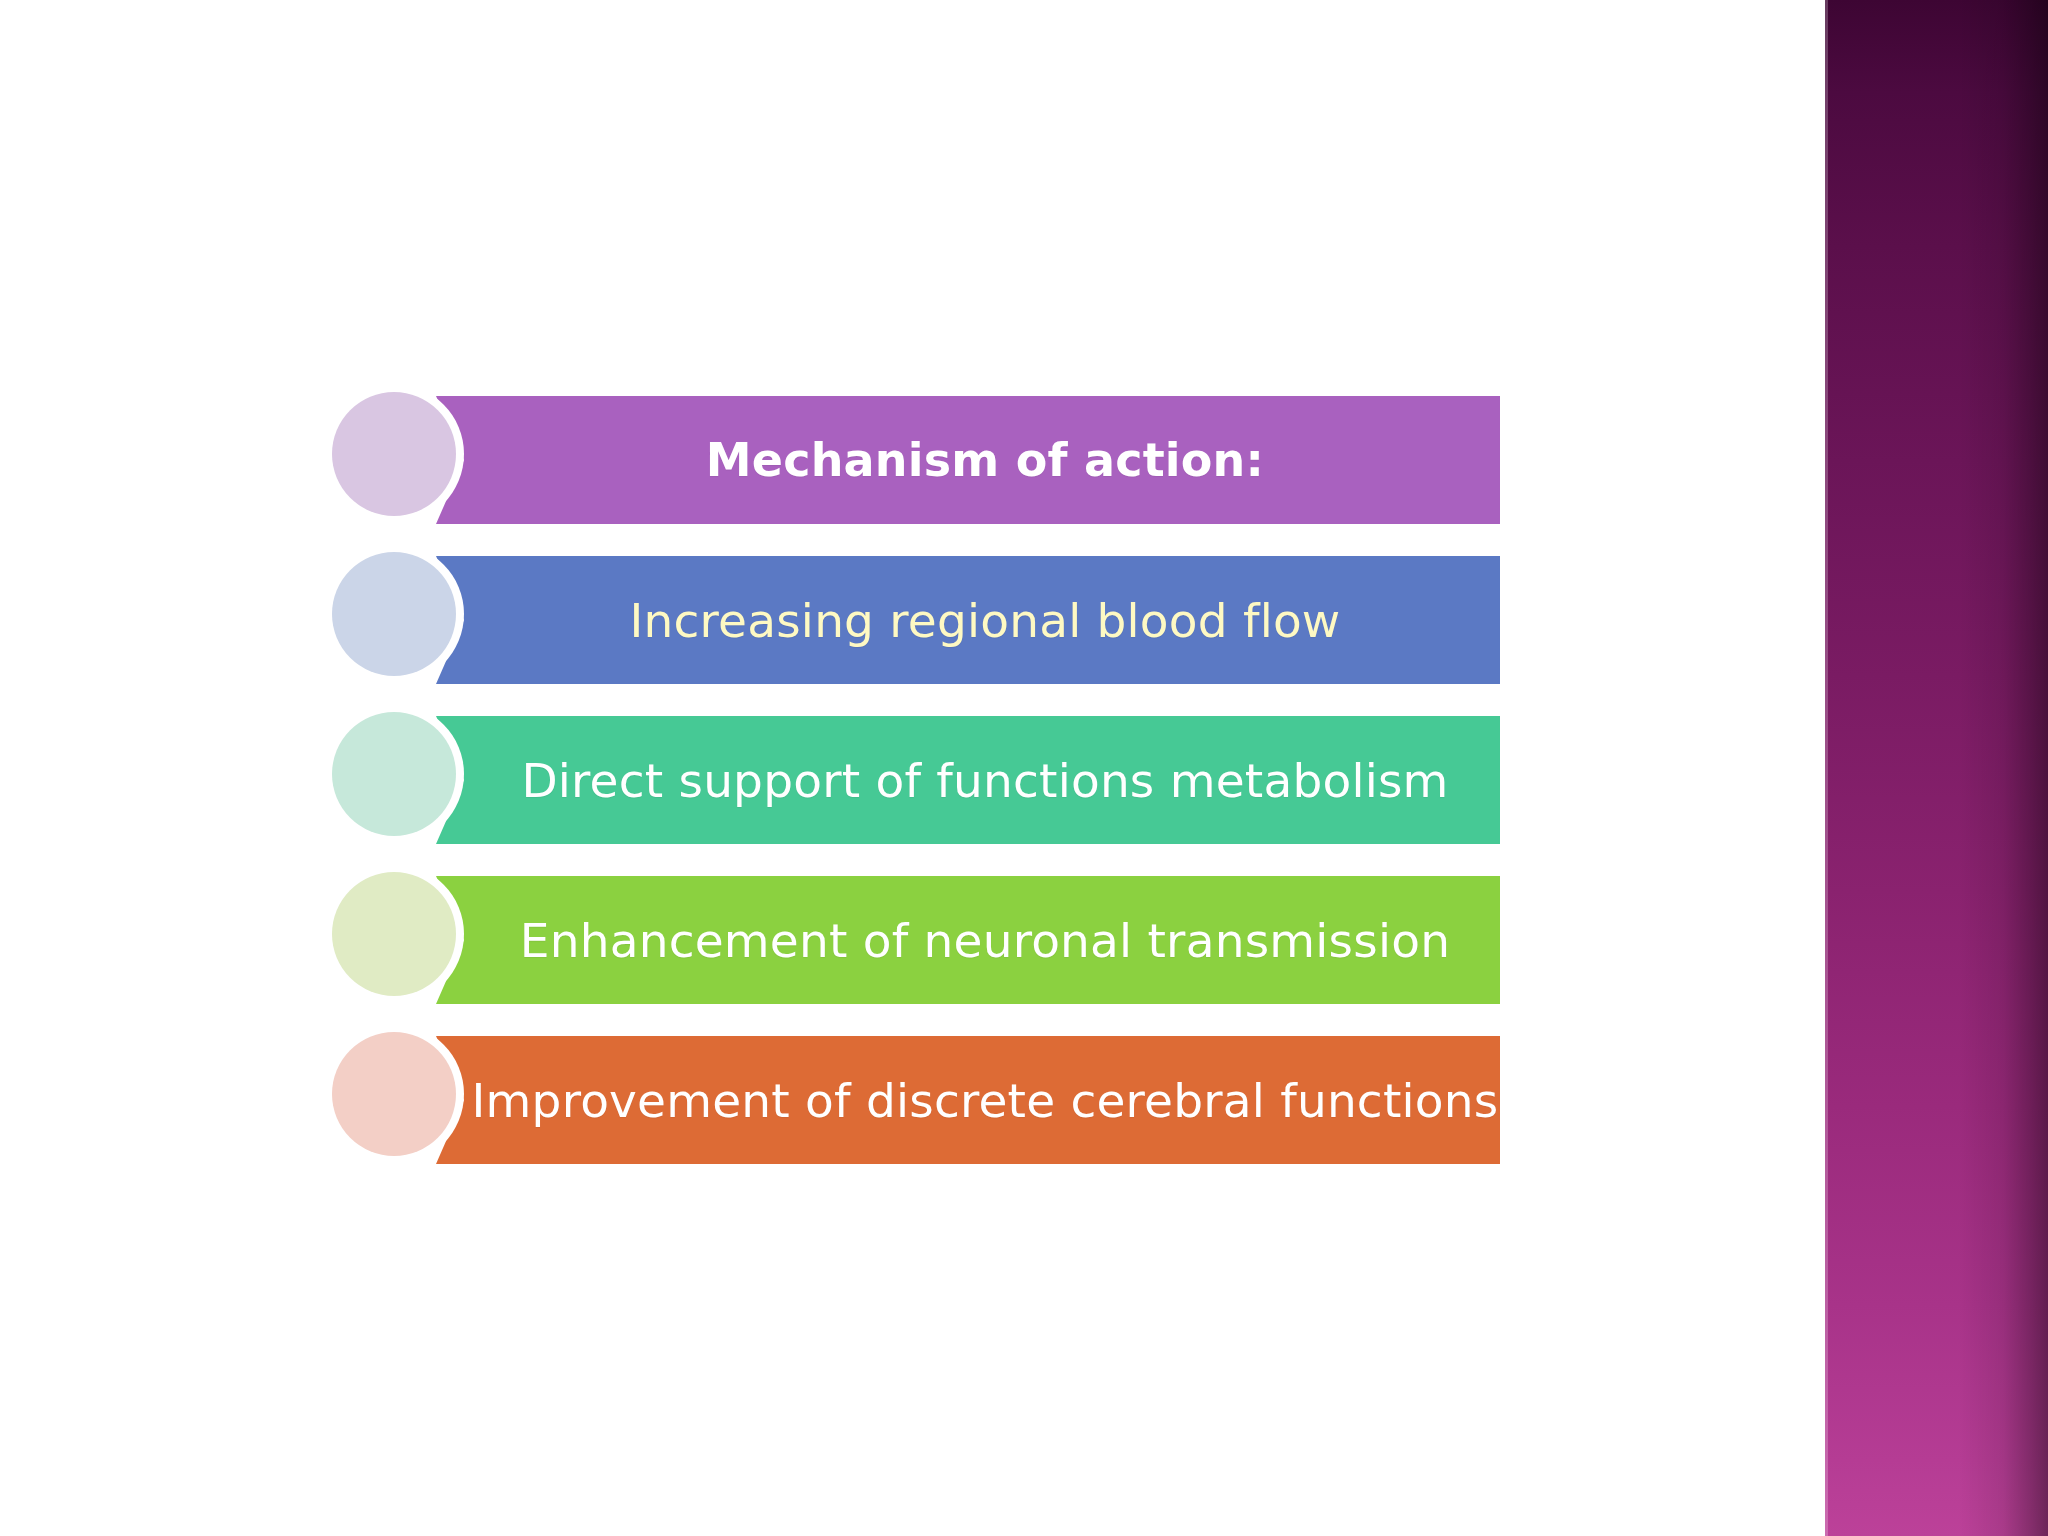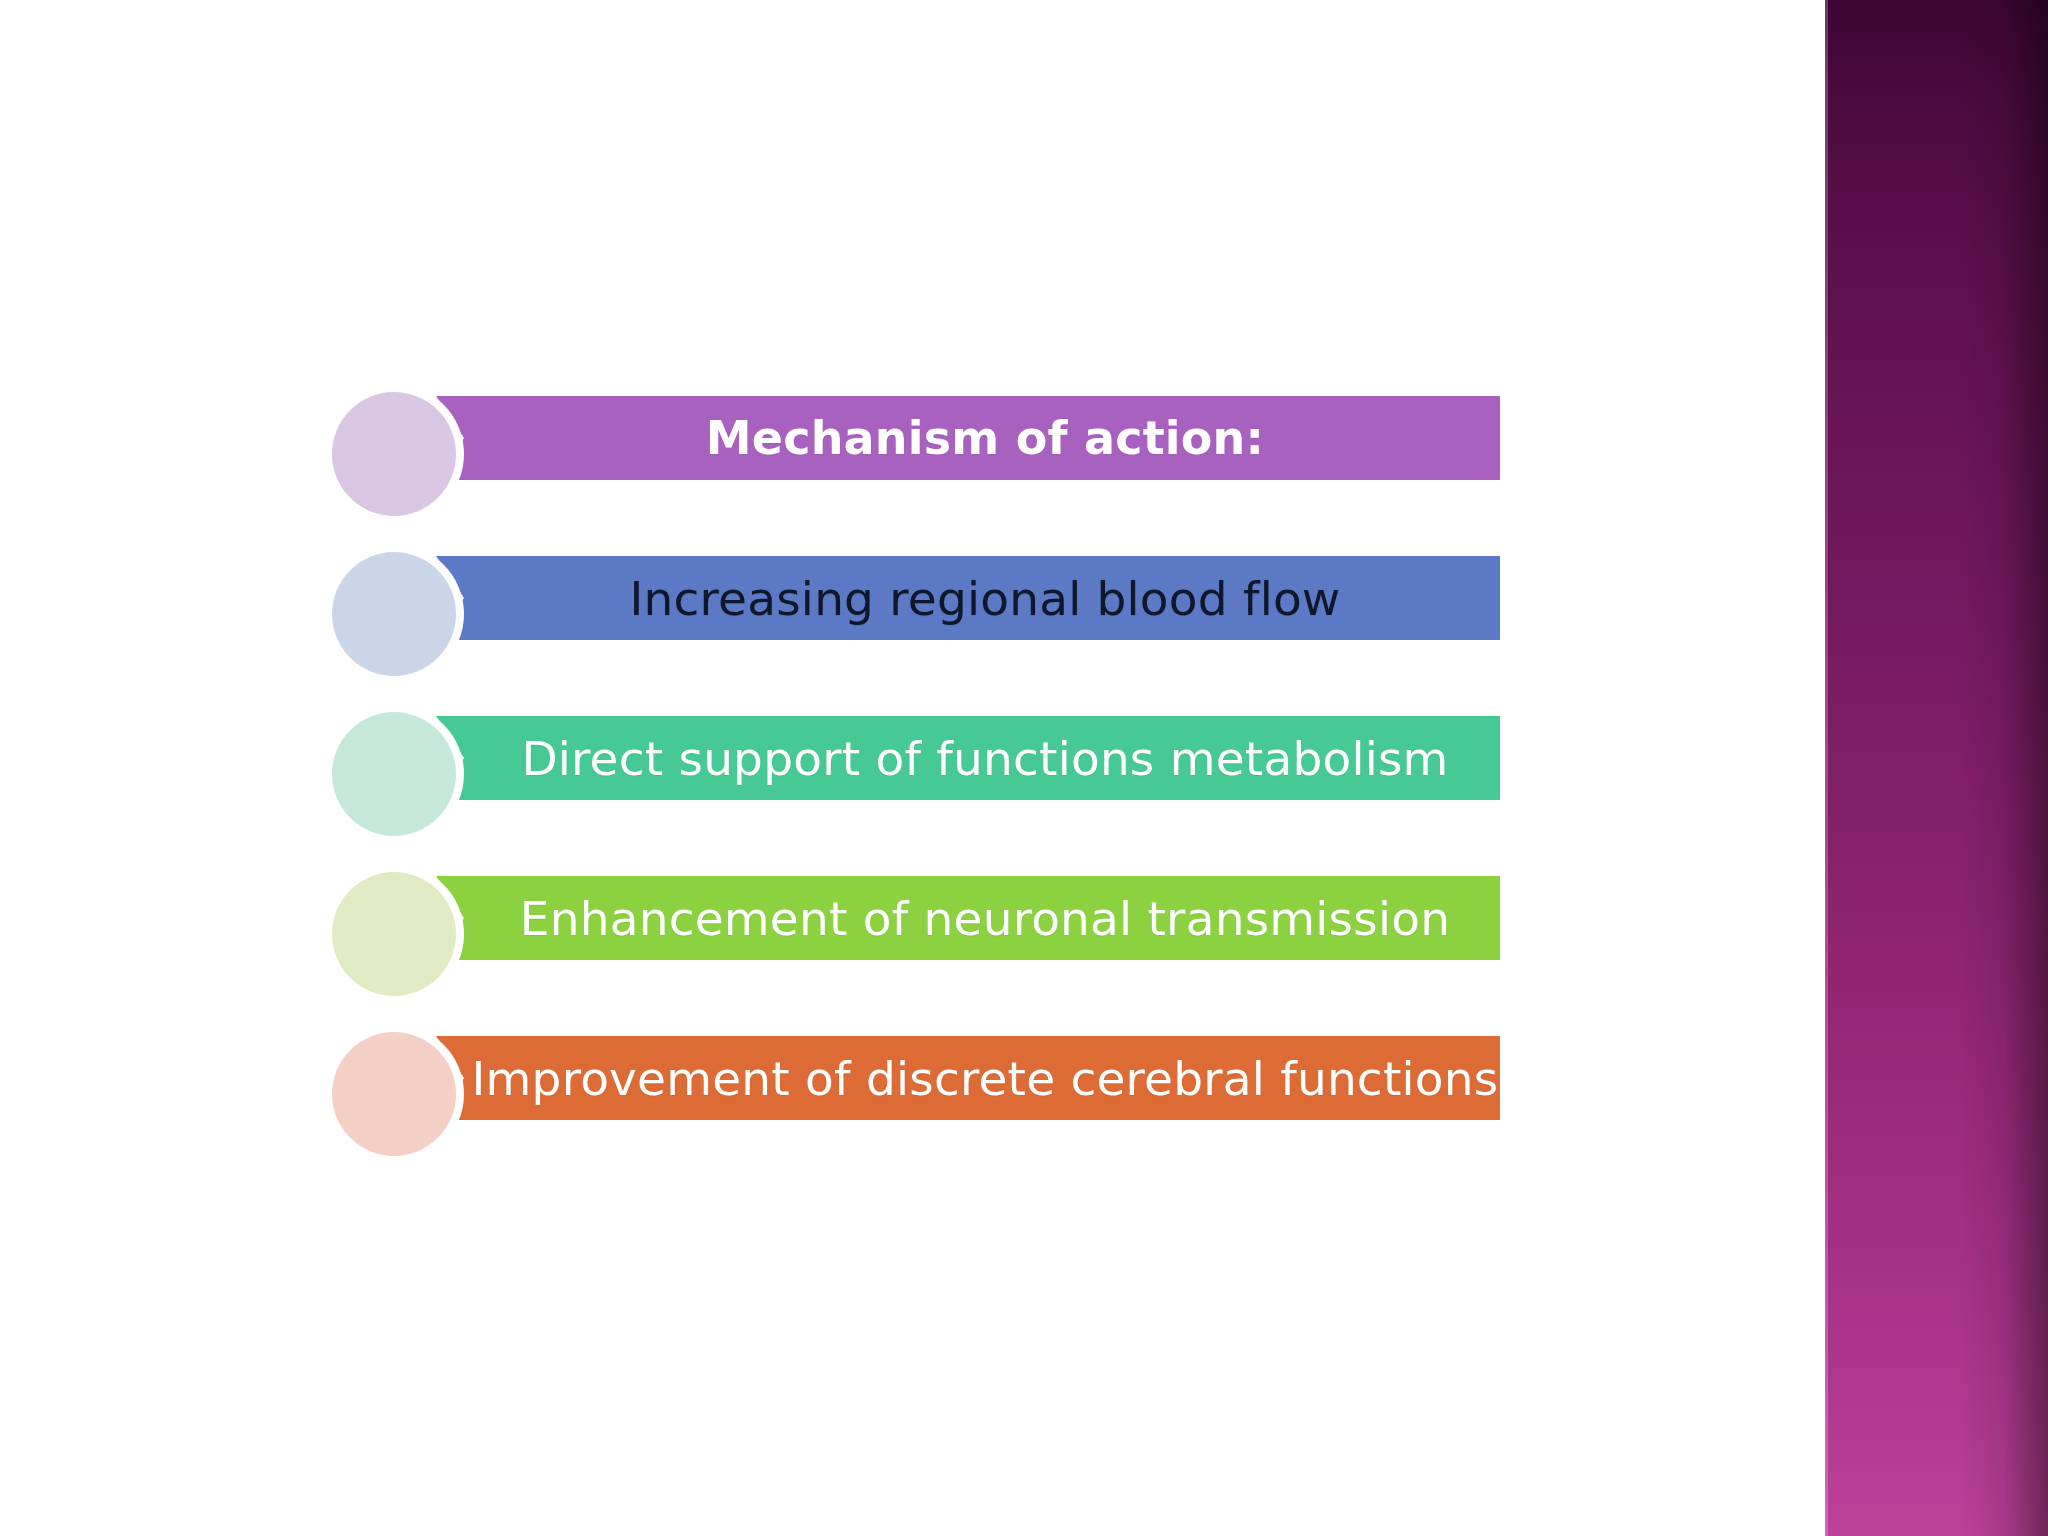--- a/index.html
+++ b/index.html
@@ -76,21 +76,21 @@
     margin-bottom: 40px;
   }
   .chev-row:last-child { margin-bottom: 0; }
 
   
   .chev-bar {
     position: absolute;
     left: 436px;
     top: 0;
     width: 1064px;
-    height: 84px;
+    height: 128px;
     display: flex;
     align-items: center;
     justify-content: center;
     -webkit-clip-path: polygon(0 0, 100% 0, 100% 100%, 0 100%, 28px 50%);
     clip-path: polygon(0 0, 100% 0, 100% 100%, 0 100%, 28px 50%);
   }
 
   .chev-label {
     color: #ffffff;
     font-size: 47px;
@@ -131,21 +131,21 @@
   <div id="chevron-list">
       <div class="chev-row bold">
         <div class="chev-circle" style="background: rgb(217, 198, 226);"></div>
         <div class="chev-bar" style="background: rgb(169, 97, 191);">
           <span class="chev-label" style="color: rgb(255, 255, 255);">Mechanism of action:</span>
         </div>
       </div>
       <div class="chev-row">
         <div class="chev-circle" style="background: rgb(203, 213, 232);"></div>
         <div class="chev-bar" style="background: rgb(91, 121, 196);">
-          <span class="chev-label" style="color: #0f172a;">Increasing regional blood flow</span>
+          <span class="chev-label" style="color: #fef9c3;">Increasing regional blood flow</span>
         </div>
       </div>
       <div class="chev-row">
         <div class="chev-circle" style="background: rgb(198, 232, 218);"></div>
         <div class="chev-bar" style="background: rgb(70, 201, 149);">
           <span class="chev-label" style="color: rgb(255, 255, 255);">Direct support of functions metabolism</span>
         </div>
       </div>
       <div class="chev-row">
         <div class="chev-circle" style="background: rgb(224, 235, 196);"></div>

